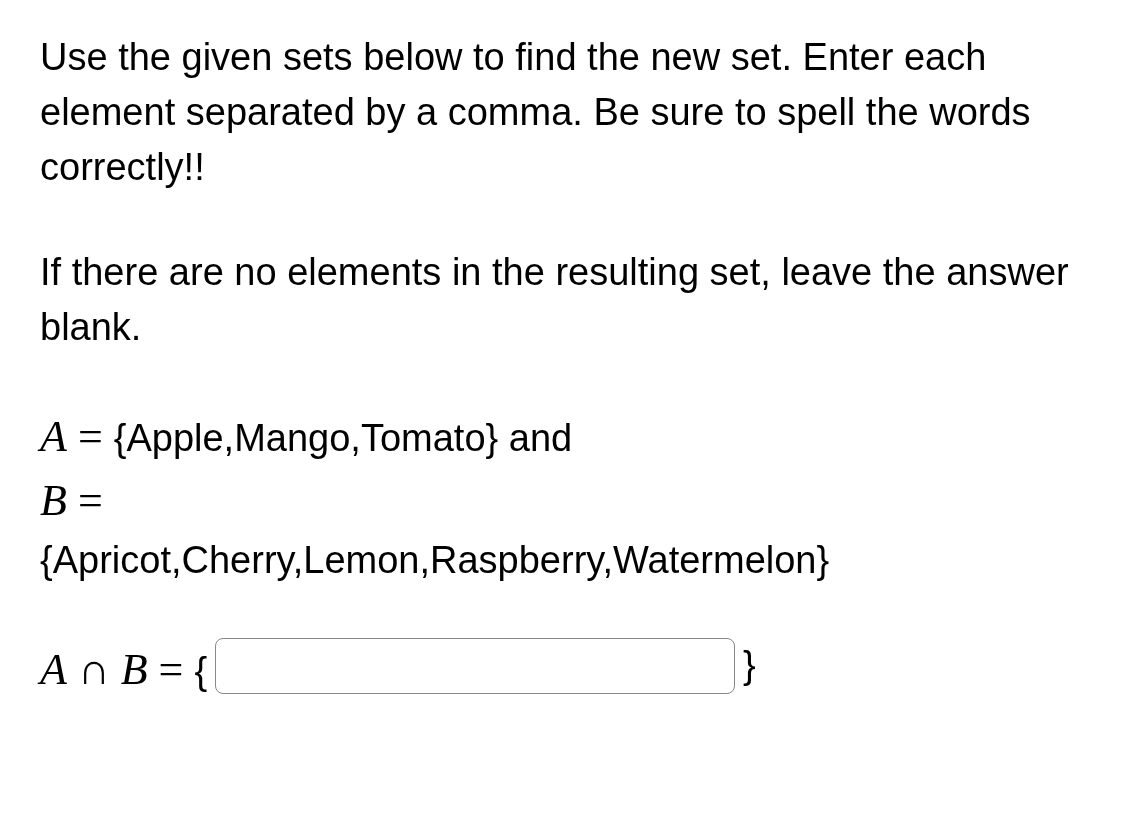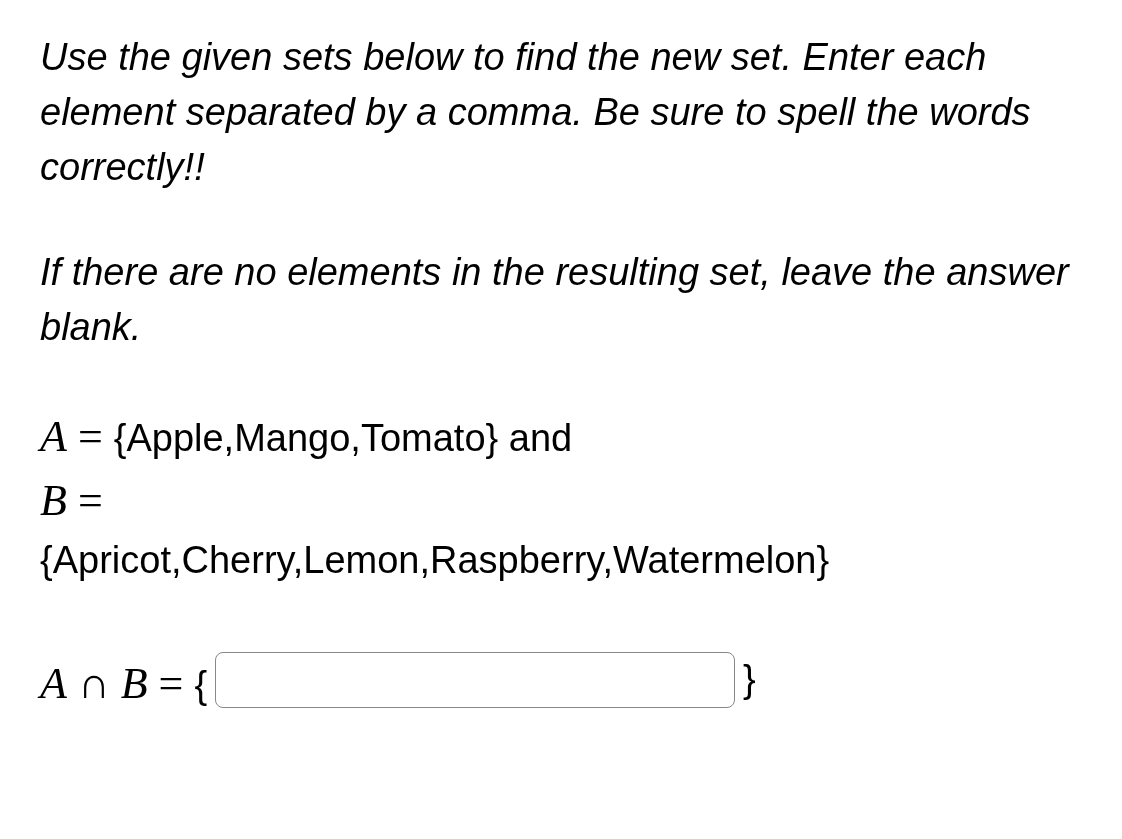--- a/index.html
+++ b/index.html
@@ -11,24 +11,23 @@
       font-family: 'Segoe UI', Arial, sans-serif;
       font-size: 38px;
       color: #000;
       background: #fff;
       padding: 30px 40px;
       width: 1122px;
       line-height: 1.45;
     }
     .paragraph {
       margin-bottom: 50px;
-      font-style: italic;
     }
     .set-definitions {
-      margin-bottom: 64px;
+      margin-bottom: 50px;
     }
     .math-italic {
       font-family: 'Cambria Math', 'Times New Roman', serif;
       font-style: italic;
       font-size: 44px;
     }
     .math-op {
       font-family: 'Cambria Math', 'Times New Roman', serif;
       font-size: 44px;
     }

